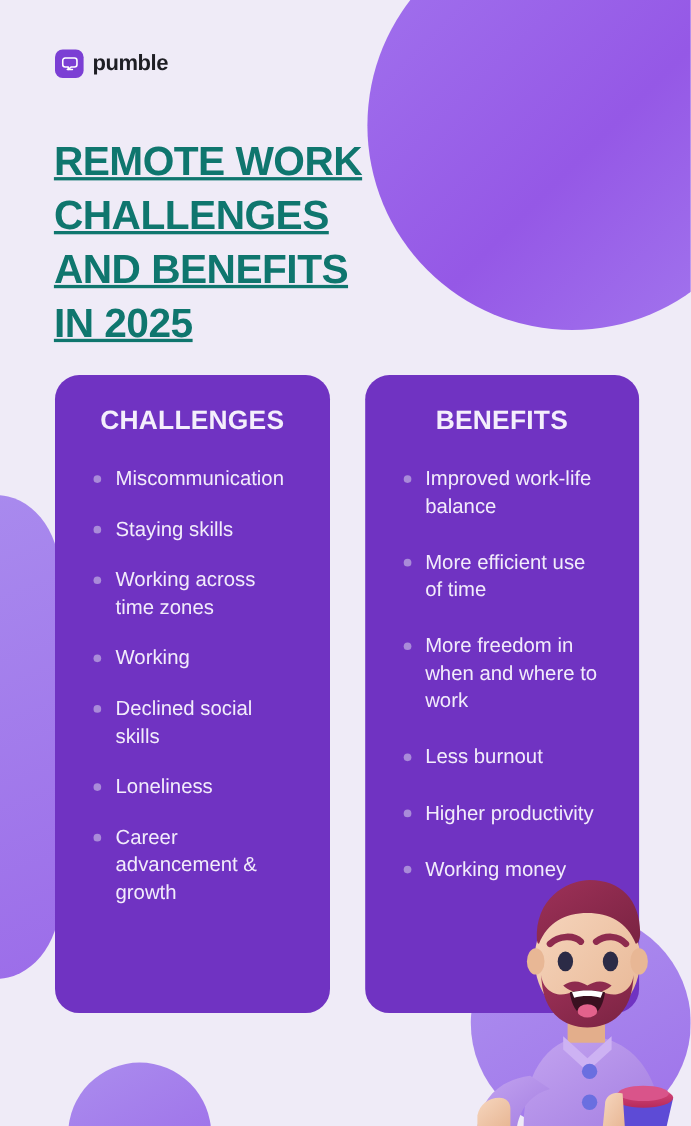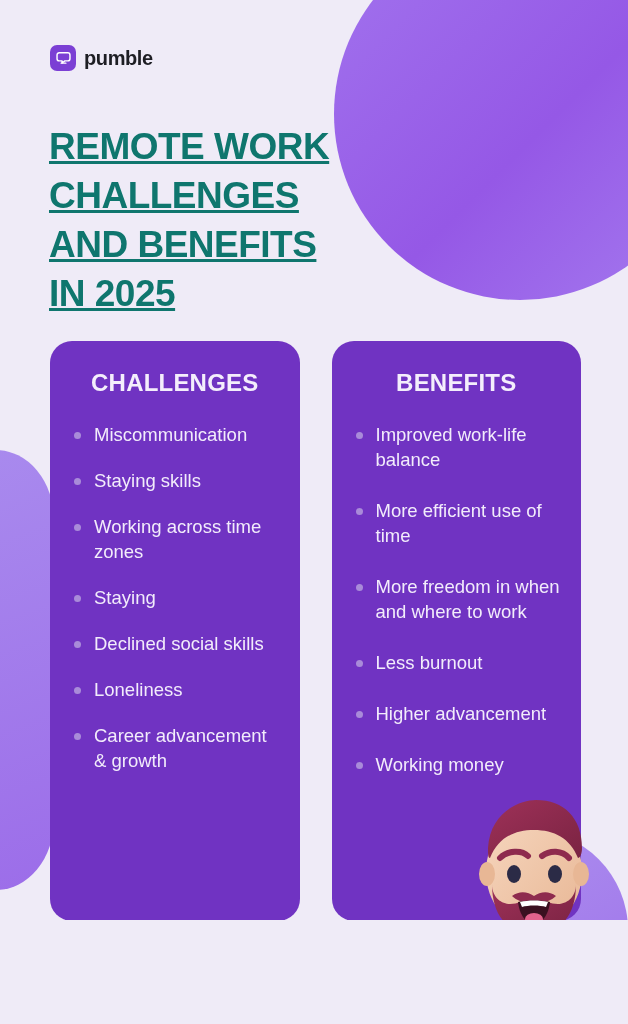--- a/index.html
+++ b/index.html
@@ -11,21 +11,21 @@
     height: 1024px;
     overflow: hidden;
     background: #EFEBF7;
     font-family: "Liberation Sans", sans-serif;
     position: relative;
   }
 
   #poster {
     position: relative;
     width: 628px;
-    height: 920px;
+    height: 1024px;
     background: #EFEBF7;
     overflow: hidden;
   }
 
   
   .deco-circle-top {
     position: absolute;
     right: -78px;
     top: -72px;
     width: 372px;
@@ -127,21 +127,21 @@
   .card-title {
     text-align: center;
     color: #F4EEFC;
     font-size: 24px;
     font-weight: bold;
     letter-spacing: 0.2px;
     margin: 4px 0 26px 0;
   }
   .card-list {
     list-style: none;
-    margin: 0;
+    margin: 11px;
     padding: 0 4px 0 6px;
   }
   .card-list li {
     position: relative;
     padding-left: 22px;
     margin-bottom: 21px;
     color: #F2ECFB;
     font-size: 18.5px;
     line-height: 1.35;
   }
@@ -195,35 +195,35 @@
 IN 2025</h1>
 
   <div class="cards">
 
     <section class="card" id="challenges-card">
       <h2 class="card-title">CHALLENGES</h2>
       <ul class="card-list">
         <li>Miscommunication</li>
         <li>Staying skills</li>
         <li>Working across time zones</li>
-        <li>Staying</li>
+        <li>Working</li>
         <li>Declined social skills</li>
         <li>Loneliness</li>
         <li>Career advancement &amp; growth</li>
       </ul>
     </section>
 
     <section class="card" id="benefits-card">
       <h2 class="card-title">BENEFITS</h2>
       <ul class="card-list">
         <li>Improved work-life balance</li>
         <li>More efficient use of time</li>
         <li>More freedom in when and where to work</li>
         <li>Less burnout</li>
-        <li>Higher advancement</li>
+        <li>Higher productivity</li>
         <li>Working money</li>
       </ul>
     </section>
 
   </div>
 
   <div class="person">
     <svg width="198" height="232" viewBox="0 0 198 232">
       <defs>
         <linearGradient id="shirtG" x1="0" y1="0" x2="1" y2="1">

